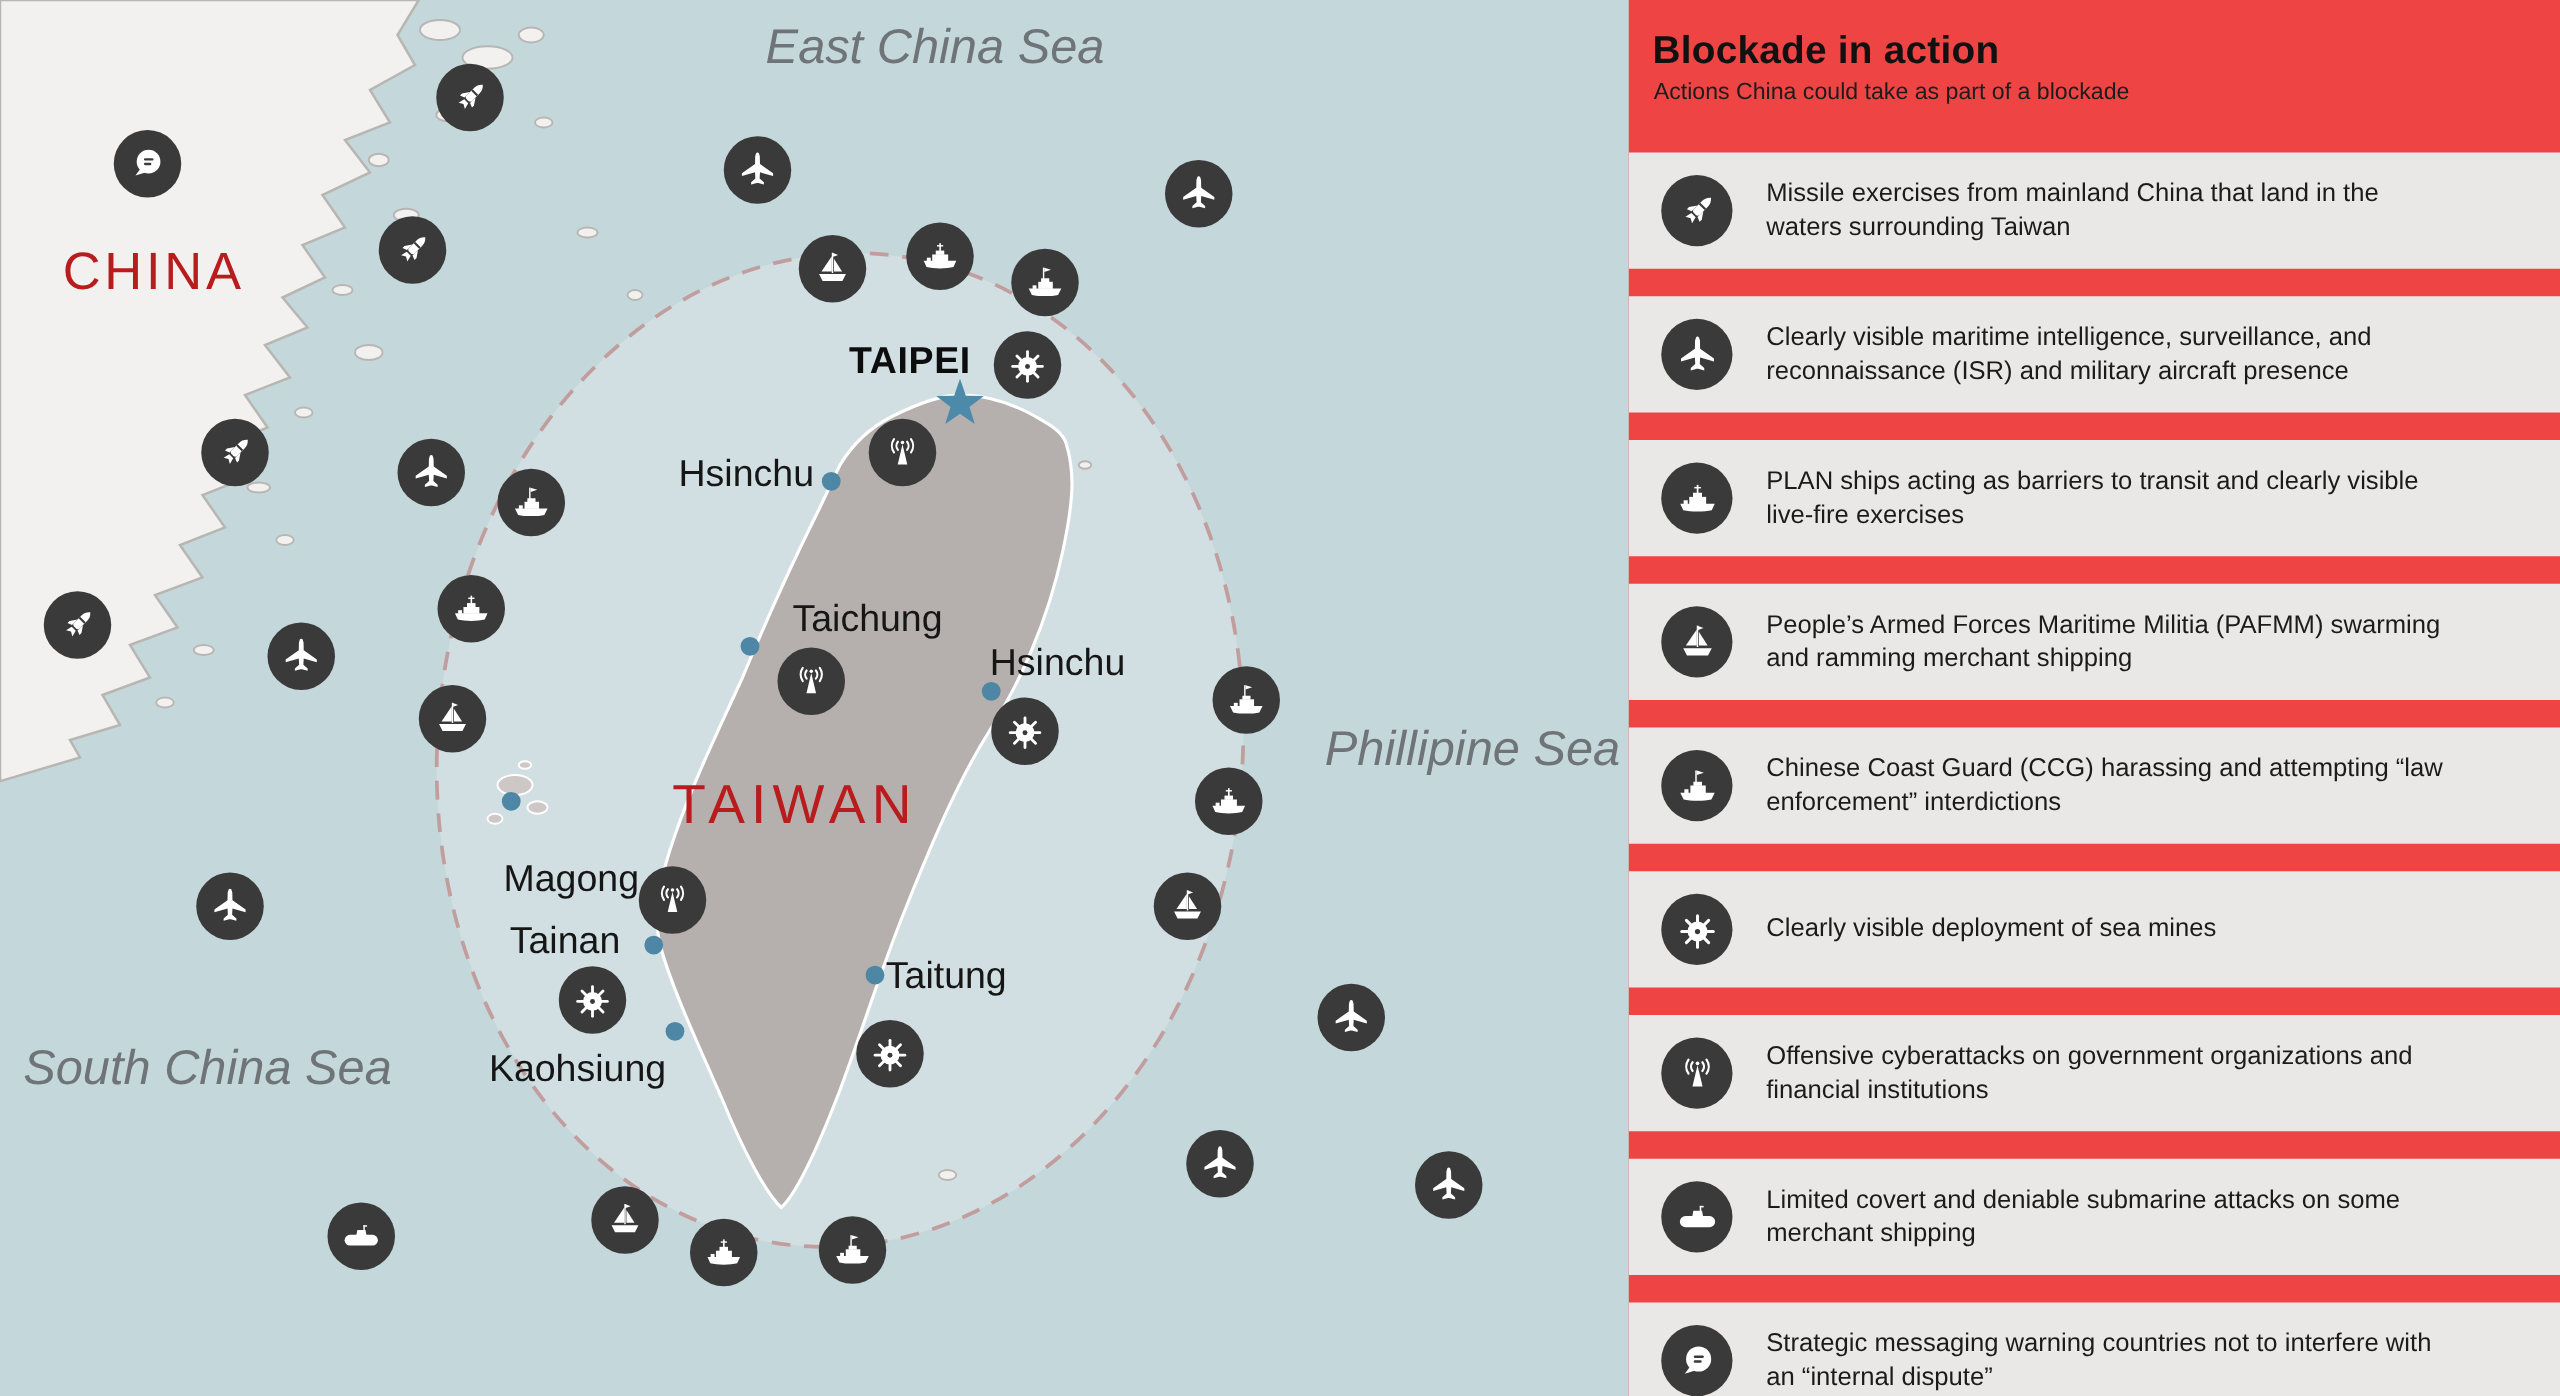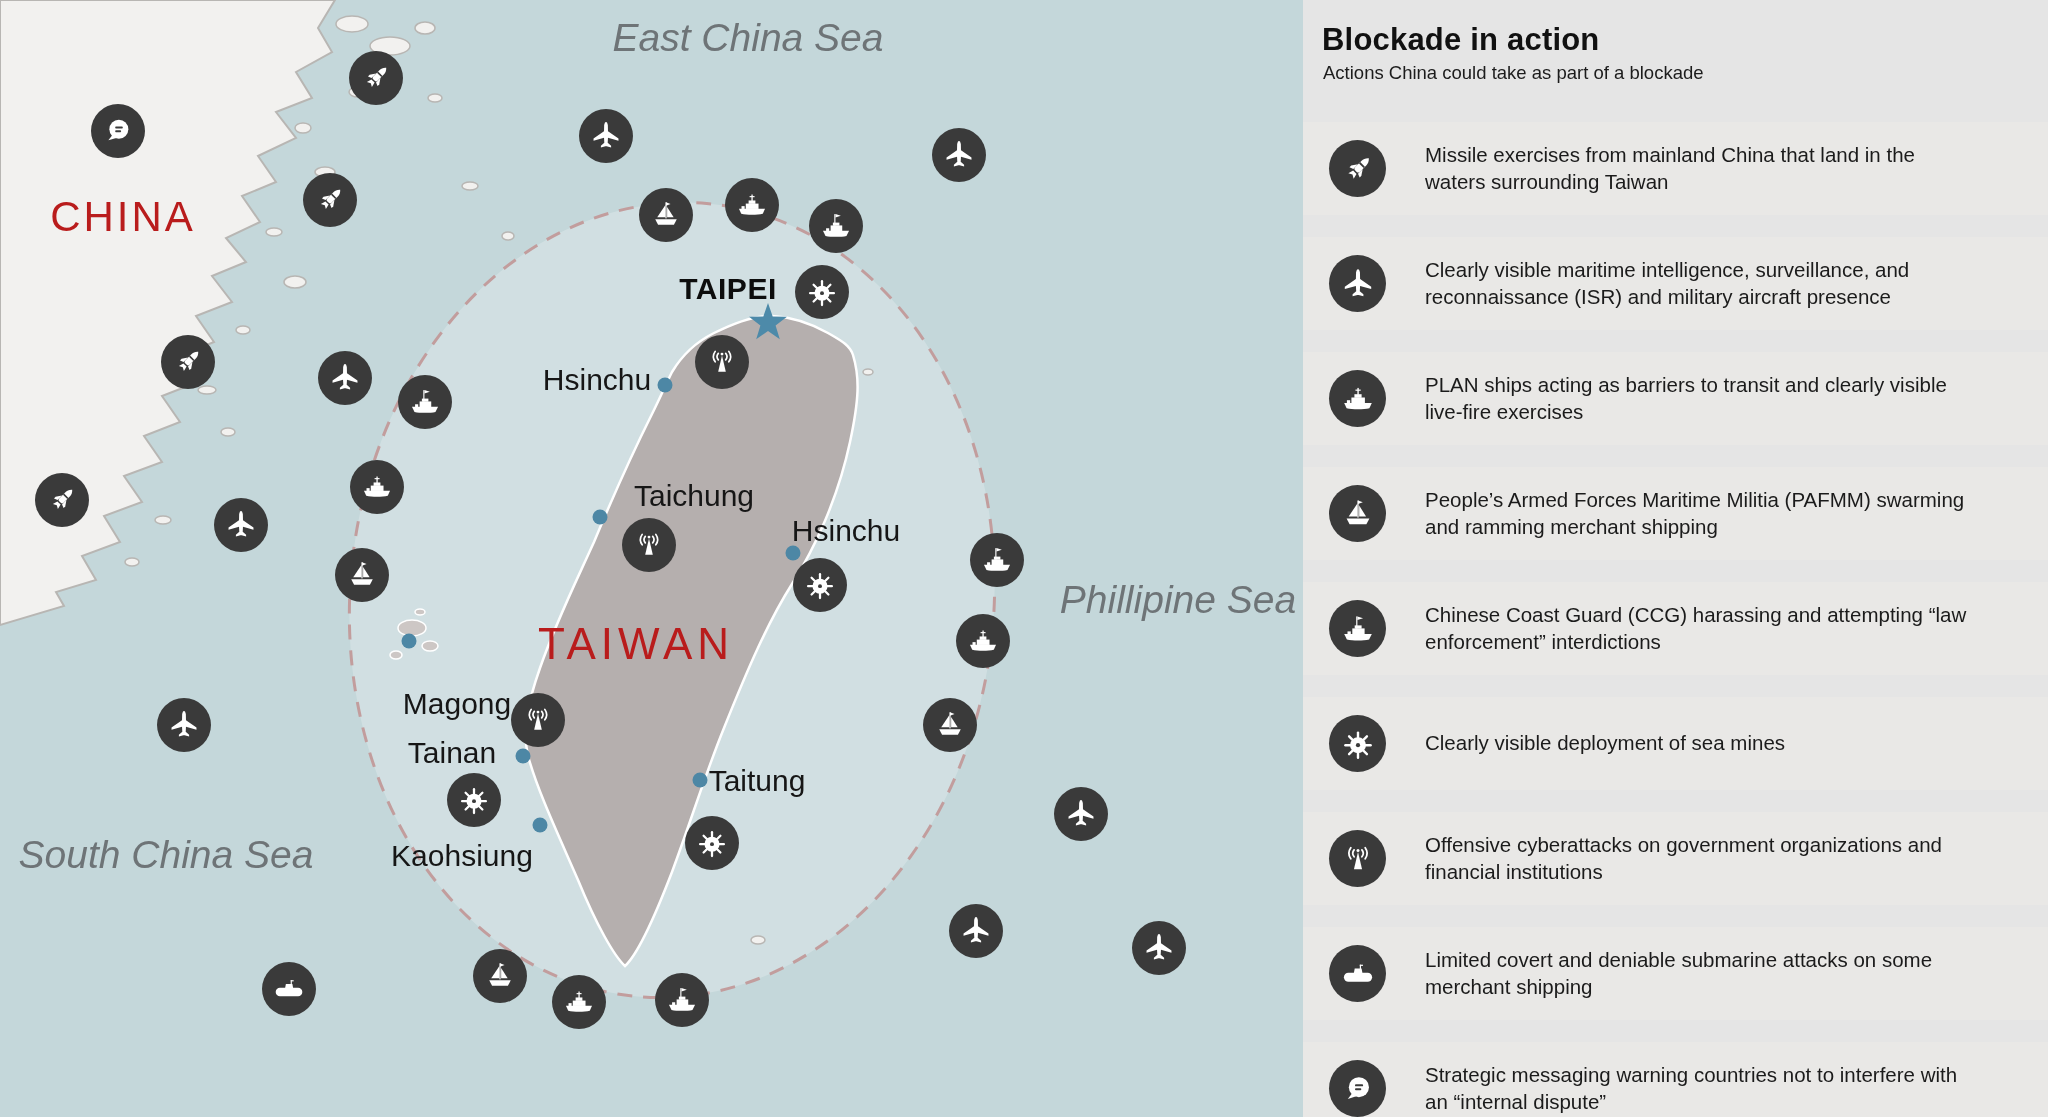--- a/index.html
+++ b/index.html
@@ -38,41 +38,41 @@
     font-size:39px;font-style:italic;color:#6e7477;white-space:nowrap;
   }
   .region-label{
     position:absolute;transform:translate(-50%,-50%);
     color:#b91c1c;white-space:nowrap;
   }
 
   
   #panel{
     position:absolute;left:1303px;top:0;width:745px;height:1117px;
-    background:#e5e5e5;overflow:hidden;
+    background:#ef4444;overflow:hidden;
   }
   .panel-header{padding:22px 24px 0 19px}
   .panel-title{margin:0;font-size:31px;font-weight:bold;color:#111;letter-spacing:.2px}
   .panel-subtitle{margin:4px 0 0 1px;font-size:18.5px;color:#1c1c1c}
   .legend-list{
     position:absolute;top:122px;left:0;right:0;
     display:flex;flex-direction:column;gap:22px;
   }
   .legend-row{
     flex:0 0 93px;height:93px;background:#e9e8e6;
     display:flex;align-items:center;
     padding:0 20px 0 26px;box-sizing:border-box;
   }
   .legend-icon{
     width:57px;height:57px;border-radius:50%;background:#3a3a3a;
     flex:none;display:flex;align-items:center;justify-content:center;
     margin-right:27px;
   }
   .legend-icon svg{width:36px;height:36px;display:block}
-  .legend-text{margin:12px;font-size:20.5px;line-height:1.31;color:#1b1b1b;max-width:555px}
+  .legend-text{margin:0;font-size:20.5px;line-height:1.31;color:#1b1b1b;max-width:555px}
 
   #glyph-defs{position:absolute;width:0;height:0;overflow:hidden}
 </style>
 </head>
 <body>
 
 <svg id="glyph-defs" aria-hidden="true">
   <defs>
     <symbol id="g-jet" viewBox="0 0 24 24">
       <path fill="#fff" d="M11.2 2.6 C11.5 2 12.5 2 12.8 2.6 L13.3 4.2 L13.4 8.6 L20.8 13.8 L20.8 15.4 L13.4 13.3 L13.2 16.8 L15.6 18.9 L15.6 20.2 L12.4 19.3 L11.6 19.3 L8.4 20.2 L8.4 18.9 L10.8 16.8 L10.6 13.3 L3.2 15.4 L3.2 13.8 L10.6 8.6 L10.7 4.2 Z"></path>

